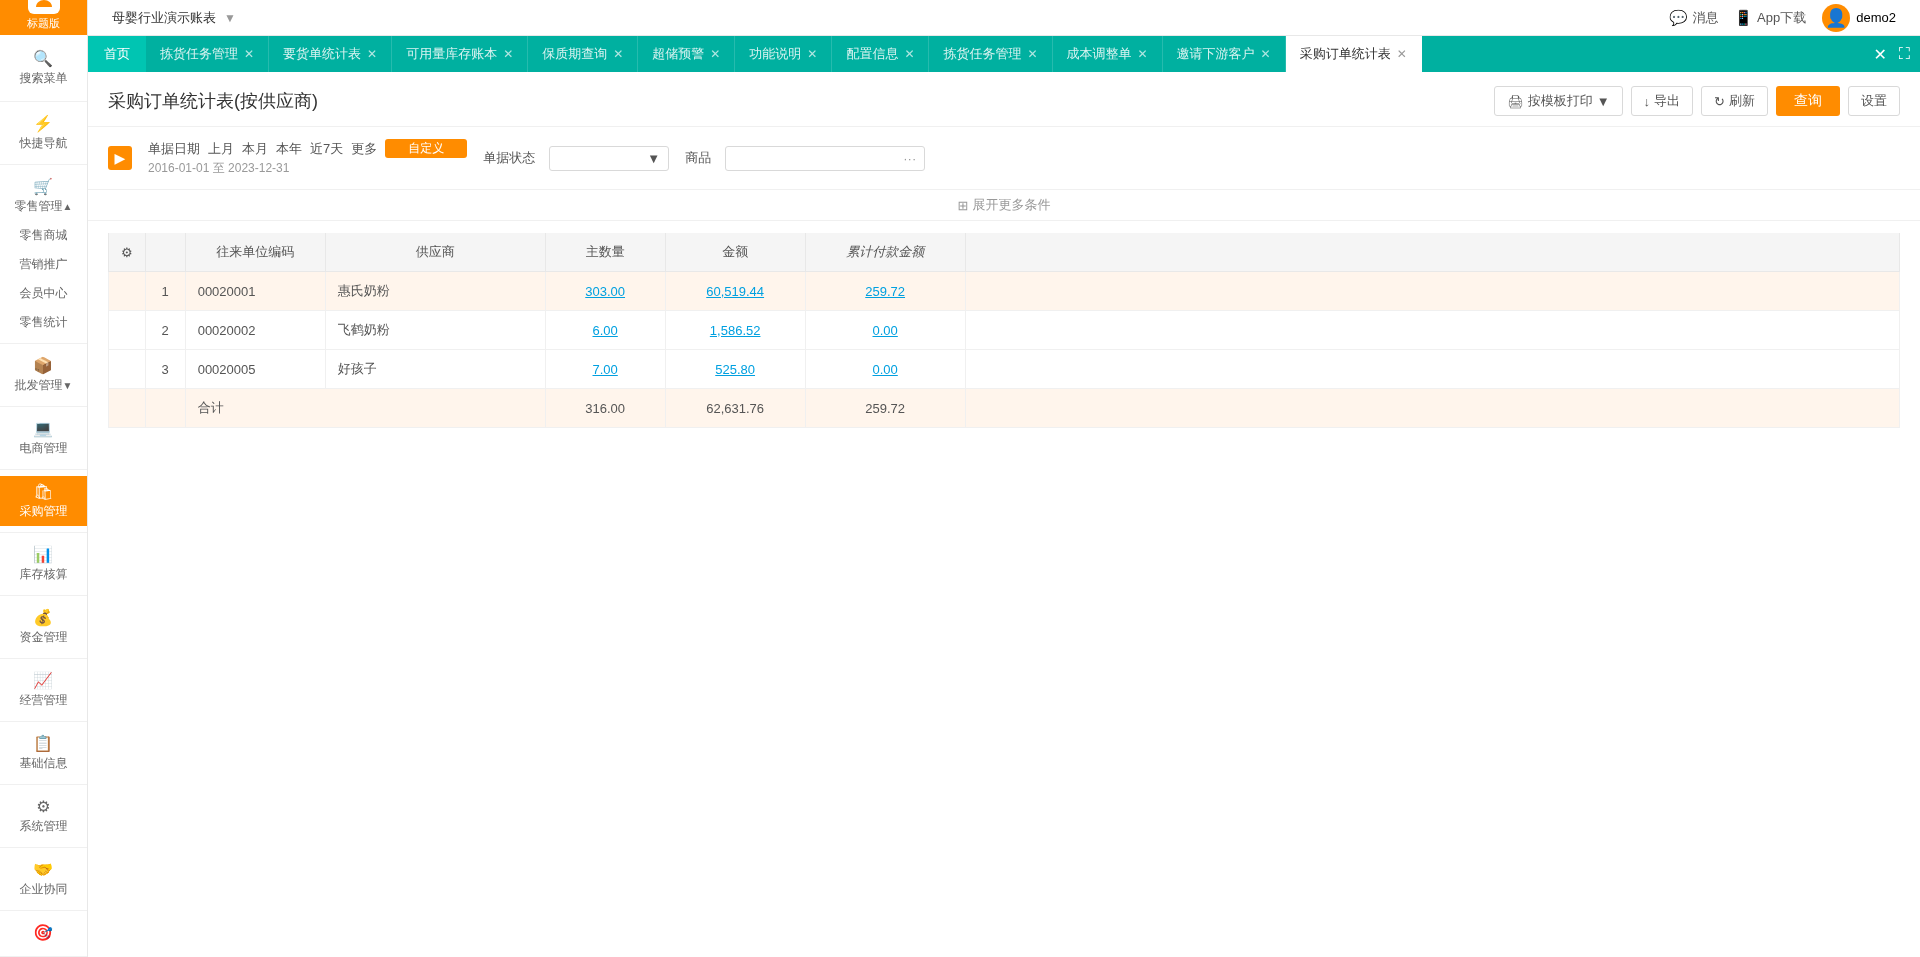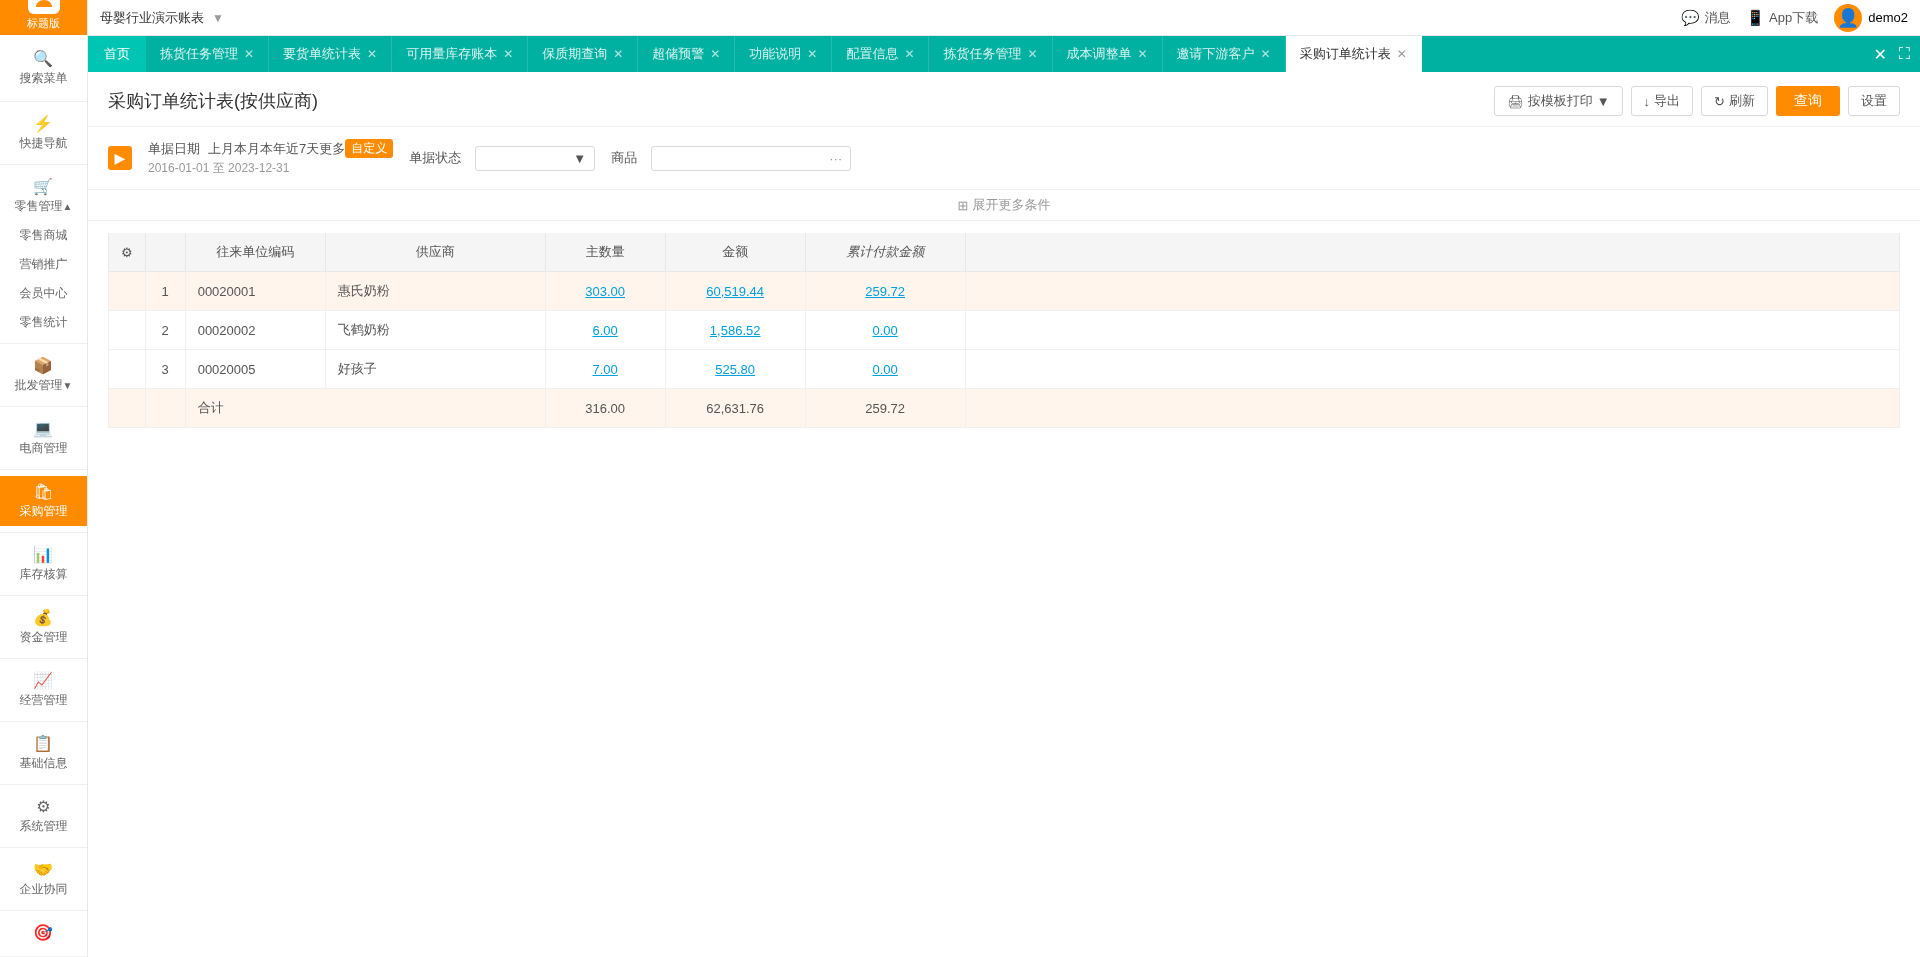--- a/index.html
+++ b/index.html
@@ -76,21 +76,21 @@
       flex-direction: column;
       overflow: hidden;
     }
 
     
     .topbar {
       height: 36px;
       background: #fff;
       display: flex;
       align-items: center;
-      padding: 0 12px;
+      padding: 0 24px;
       border-bottom: 1px solid #e8e8e8;
       justify-content: space-between;
     }
     .topbar-left {
       display: flex;
       align-items: center;
       gap: 8px;
     }
     .topbar-title {
       font-size: 13px;
@@ -317,32 +317,33 @@
       justify-content: center;
       flex-shrink: 0;
     }
     .filter-label {
       font-size: 13px;
       color: #555;
       white-space: nowrap;
     }
     .date-shortcuts {
       display: flex;
+      gap: 8px;
       align-items: center;
     }
     .date-shortcut {
       font-size: 13px;
       color: #555;
       cursor: pointer;
     }
     .date-custom-badge {
       background: #ff8c00;
       color: #fff;
       font-size: 12px;
-      padding: 1px 6px;
+      padding: 1px 23px;
       border-radius: 3px;
       cursor: pointer;
     }
     .date-range {
       font-size: 12px;
       color: #999;
       margin-top: 2px;
     }
     .filter-field {
       display: flex;

